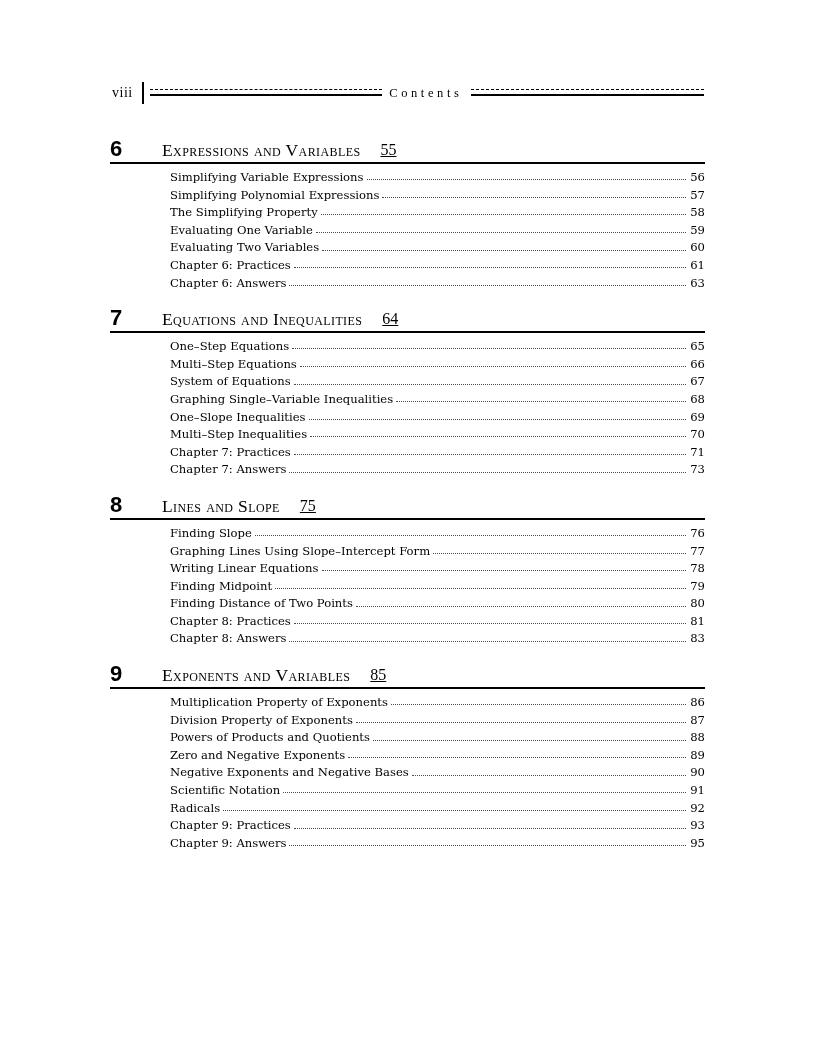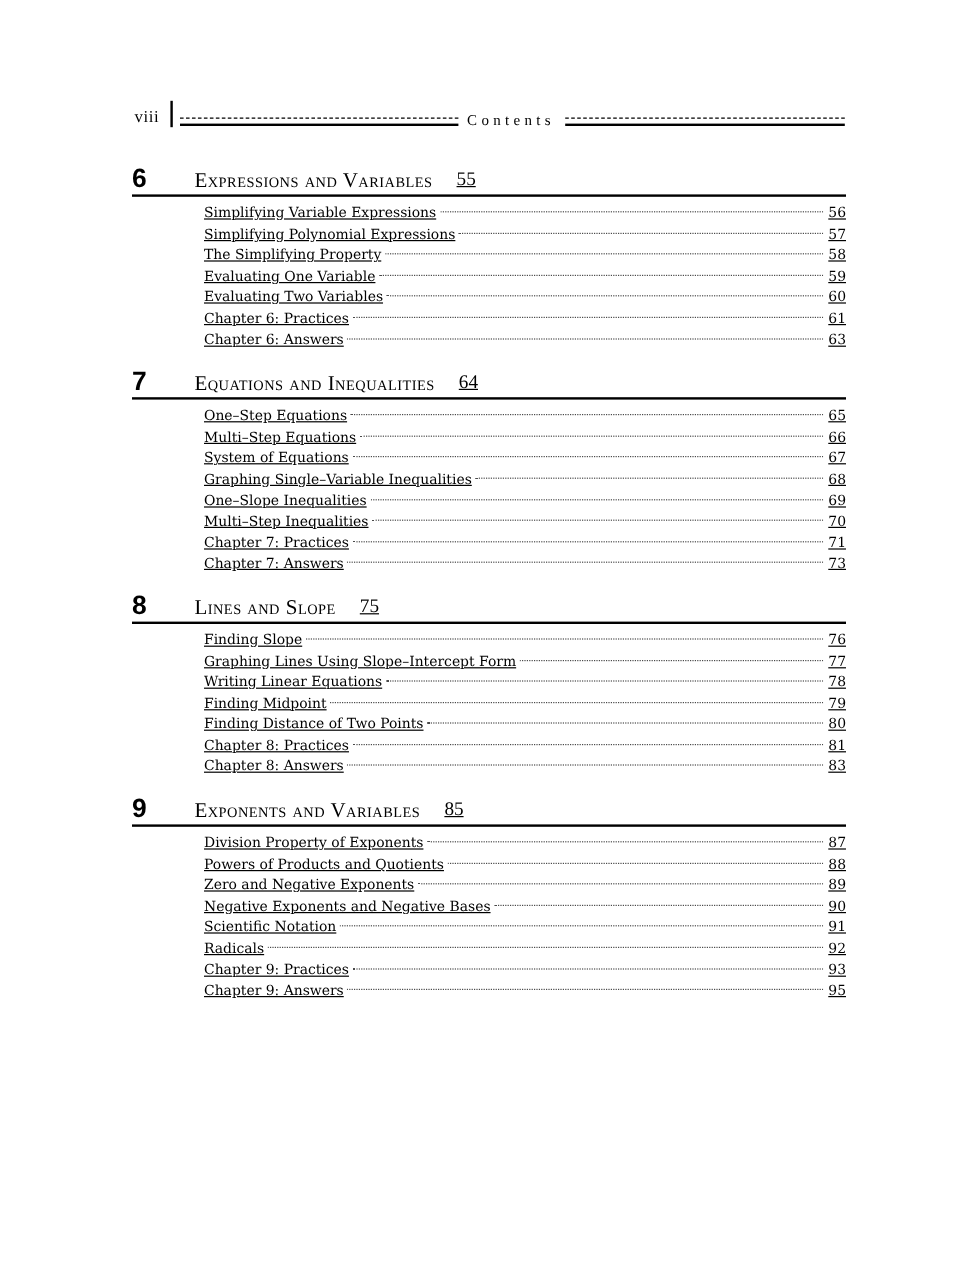--- a/index.html
+++ b/index.html
@@ -13,21 +13,21 @@
     position:relative;
     overflow:hidden;
   }
 
   
   .page-header {
     position:absolute;
     left:112px; top:80px;
     width:592px; height:26px;
     display:flex;
-    align-items:flex-end;
+    align-items:center;
   }
   .folio {
     font-family:"Liberation Serif", serif;
     font-size:14px;
     letter-spacing:0.5px;
     line-height:1;
     padding-right:9px;
     color:#000;
   }
   .folio-bar {
@@ -109,27 +109,26 @@
     margin-left:110px;
     width:595px;
     border-top:2.4px solid #000;
     margin-bottom:3px;
   }
 
   .entries { margin-left:170px; width:535px; padding-top:2px; }
 
   .entry {
     display:flex;
-    align-items:flex-start;
+    align-items:center;
     height:17.6px;
     font-family:"DejaVu Serif", serif;
     font-size:11.6px;
     line-height:17.6px;
     white-space:nowrap;
-    text-decoration:underline;
   }
   .entry-title { flex:0 0 auto; padding-right:3px; }
   .entry-dots {
     flex:1 1 auto;
     position:relative;
     height:11px;
     overflow:hidden;
   }
   .entry-dots::after {
     content:"";
@@ -302,20 +301,25 @@
     </div>
     <div class="chapter">
       <div class="chap-head">
         <span class="chap-num">9</span>
         <span class="chap-title">Exponents and Variables</span>
         <span class="chap-page">85</span>
       </div>
       <div class="chap-rule"></div>
       <div class="entries">
         <div class="entry">
+          <span class="entry-title">Multiplication Property of Exponents</span>
+          <span class="entry-dots"></span>
+          <span class="entry-page">86</span>
+        </div>
+        <div class="entry">
           <span class="entry-title">Division Property of Exponents</span>
           <span class="entry-dots"></span>
           <span class="entry-page">87</span>
         </div>
         <div class="entry">
           <span class="entry-title">Powers of Products and Quotients</span>
           <span class="entry-dots"></span>
           <span class="entry-page">88</span>
         </div>
         <div class="entry">

